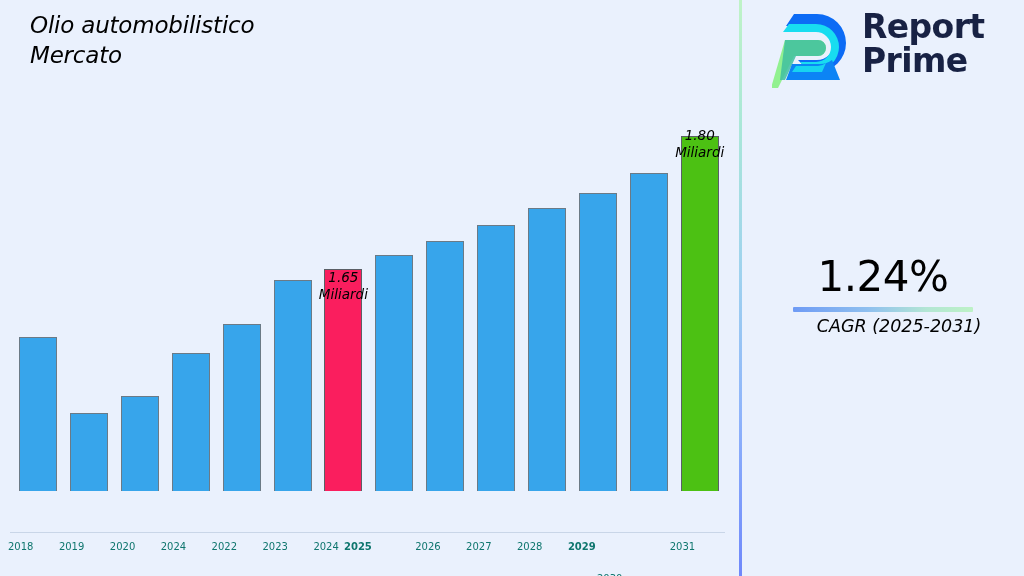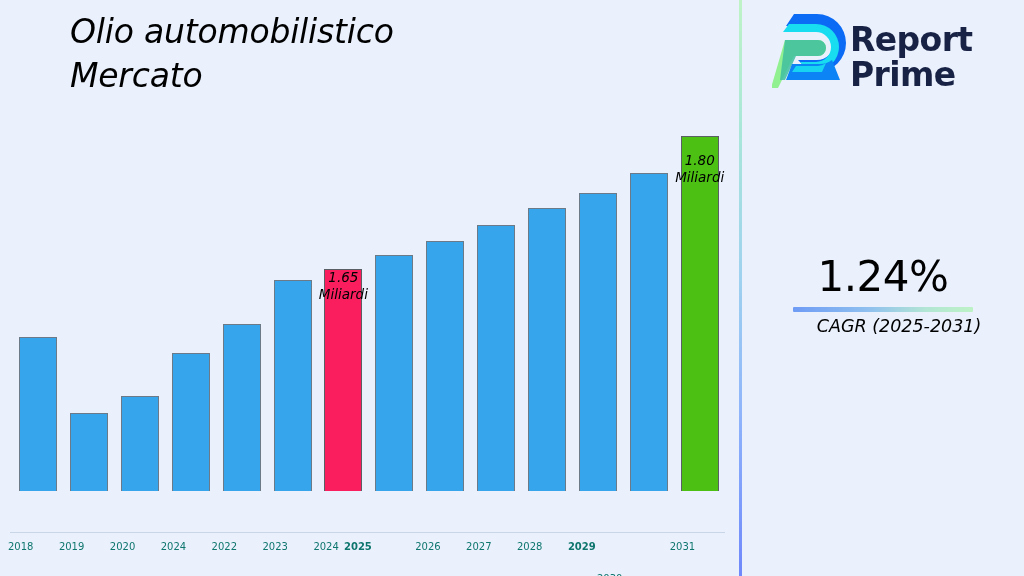--- a/index.html
+++ b/index.html
@@ -12,26 +12,25 @@
   }
   #root { position:relative; width:1024px; height:576px; }
 
   
   #chart-panel { position:absolute; left:0; top:0; width:740px; height:576px; }
 
   #chart-title {
     position:absolute; left:30px; top:10px;
     width:500px;
     font-style:italic;
-    font-size:33px;
+    font-size:23px;
     line-height:1.32;
     color:#000;
     white-space:pre-line;
     letter-spacing:-0.2px;
-    margin-left:40px;
   }
 
   #plot {
     position:absolute;
     left:0; top:0; width:740px; height:534px;
   }
   #axis-line {
     position:absolute;
     left:10px; top:532px; width:715px; height:1px;
     background:#c9d6e8;
@@ -71,21 +70,21 @@
   #divider {
     position:absolute; left:739px; top:0; width:3px; height:576px;
     background:linear-gradient(to bottom, #bff3c6 0%, #a9e7d8 22%, #9fd2ef 48%, #8fb4fb 72%, #6f88fb 100%);
   }
 
   
   #right-panel { position:absolute; left:742px; top:0; width:282px; height:576px; }
 
   #logo-row {
     position:absolute; left:30px; top:10px;
-    display:flex; align-items:flex-end; 
+    display:flex; align-items:flex-start; gap:12px;
   }
   #logo-mark { width:78px; height:82px; flex:none; }
   #logo-text {
     font-weight:bold;
     font-size:33px;
     line-height:1.04;
     color:#182244;
     letter-spacing:-0.6px;
     white-space:pre-line;
   }
@@ -134,21 +133,21 @@
           <div class="bar blue" title="2026: 1.68 Miliardi" style="left: 426.2px; height: 250px;"></div>
           <div class="bar blue" title="2027: 1.7 Miliardi" style="left: 477.1px; height: 266px;"></div>
           <div class="bar blue" title="2028: 1.72 Miliardi" style="left: 528px; height: 283px;"></div>
           <div class="bar blue" title="2029: 1.73 Miliardi" style="left: 578.9px; height: 298px;"></div>
           <div class="bar blue" title="2030: 1.76 Miliardi" style="left: 629.8px; height: 318px;"></div>
           <div class="bar green" title="2031: 1.8 Miliardi" style="left: 680.7px; height: 355px;"></div>
         </div>
       <div id="annotations">
           <div class="bar-label" style="left: 295.4px; top: 269px;">1.65
 Miliardi</div>
-          <div class="bar-label" style="left: 651.7px; top: 152px;">1.80
+          <div class="bar-label" style="left: 651.7px; top: 127px;">1.80
 Miliardi</div>
         </div>
     </div>
 
     <div id="ticks">
         <div class="tick" style="left: 8px;">2018</div>
         <div class="tick" style="left: 58.9px;">2019</div>
         <div class="tick" style="left: 109.8px;">2020</div>
         <div class="tick" style="left: 160.7px;">2024</div>
         <div class="tick" style="left: 211.6px;">2022</div>

